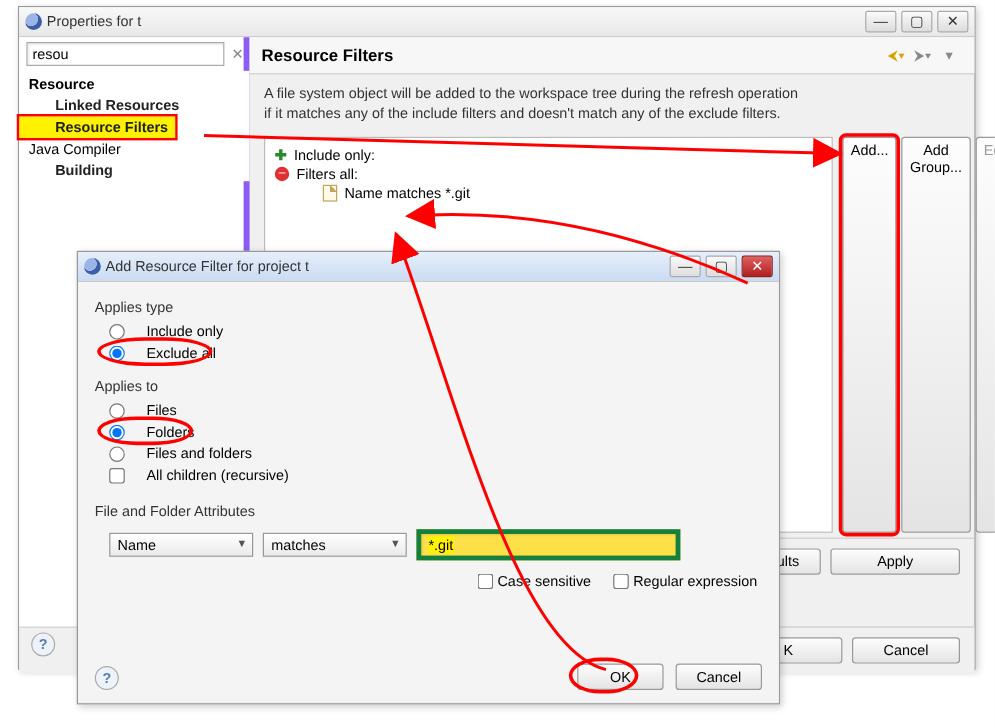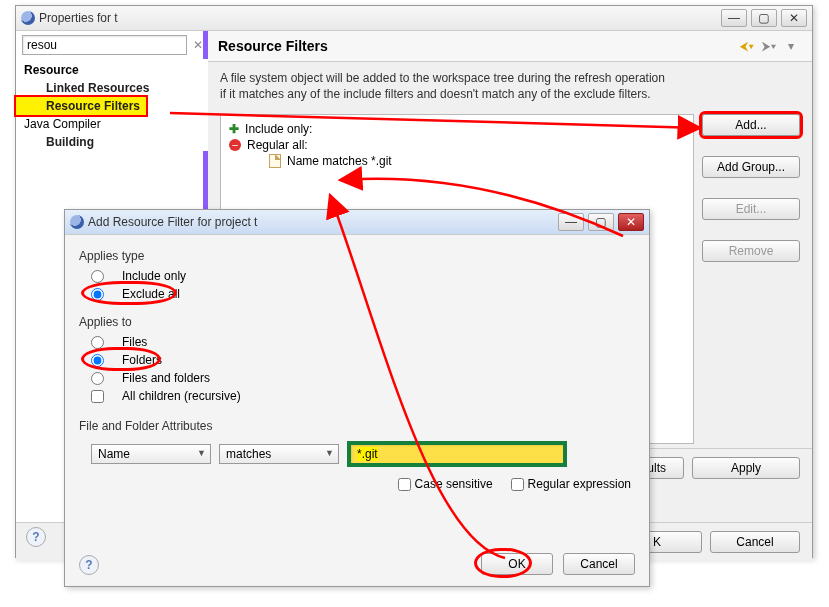--- a/index.html
+++ b/index.html
@@ -22,21 +22,21 @@
   .hl-yellow { background: #fff200; outline:2px solid #f00; }
   .main-pane { flex:1; display:flex; flex-direction:column; }
   .hdr-row { display:flex; align-items:center; padding:6px 10px; border-bottom:1px solid #ccc; background:#f7f7f7; }
   .hdr-title { font-size:14px; font-weight:bold; flex:1; }
   .nav-btn { width:22px; height:18px; display:inline-flex; align-items:center; justify-content:center; color:#888; cursor:pointer; }
   .desc { padding:8px 12px; color:#333; line-height:1.35; }
   .filter-list-wrap { margin:4px 12px; height:330px; display:flex; gap:8px; }
   .filter-list { flex:1; border:1px solid #bbb; background:#fff; padding:6px 8px; position:relative; }
   .fl-row { display:flex; align-items:center; gap:6px; padding:1px 0; }
   .fl-sub { padding-left:40px; }
-  .btn-col { width:98px; display:flex; flex-direction:column; gap:20px; }
+  .btn-col { width:98px; display:flex; flex-direction:row; gap:4px; }
   .btn { border:1px solid #999; background:linear-gradient(#fdfdfd,#e4e4e4); padding:3px 6px; text-align:center; cursor:pointer; border-radius:3px; }
   .btn.disabled { color:#9a9a9a; cursor:default; }
   .btn.hl-red { outline:3px solid #f00; }
   .bottom-row { display:flex; justify-content:flex-end; gap:8px; padding:8px 12px; border-top:1px solid #ccc; }
   .help-circle { width:20px; height:20px; border:1px solid #aaa; border-radius:50%; display:inline-flex; align-items:center; justify-content:center; color:#5a7ab0; background:#eef3fb; cursor:pointer; font-weight:bold; }
   .bottom-left { position:absolute; left:10px; bottom:10px; }
   
   #dlg { left: 64px; top: 209px; width: 586px; height: 378px; }
   #dlg .titlebar { background: linear-gradient(#e6effb,#cadbf2); }
   #dlg .dlg-body { padding: 10px 14px 40px; background:#f4f4f4; height: calc(100% - 26px); position:relative; }
@@ -109,21 +109,21 @@
         <div>if it matches any of the include filters and doesn't match any of the exclude filters.</div>
       </div>
       <div class="filter-list-wrap">
         <div class="filter-list">
           <div class="fl-row">
             <span class="icon-plus">✚</span>
             <span>Include only:</span>
           </div>
           <div class="fl-row">
             <span class="icon-minus">–</span>
-            <span>Regular all:</span>
+            <span>Filters all:</span>
           </div>
           <div class="fl-row fl-sub">
             <span class="icon-file"></span>
             <span>Name matches *.git</span>
           </div>
         </div>
         <div class="btn-col">
           <div class="btn hl-red">Add...</div>
           <div class="btn">Add Group...</div>
           <div class="btn disabled">Edit...</div>

